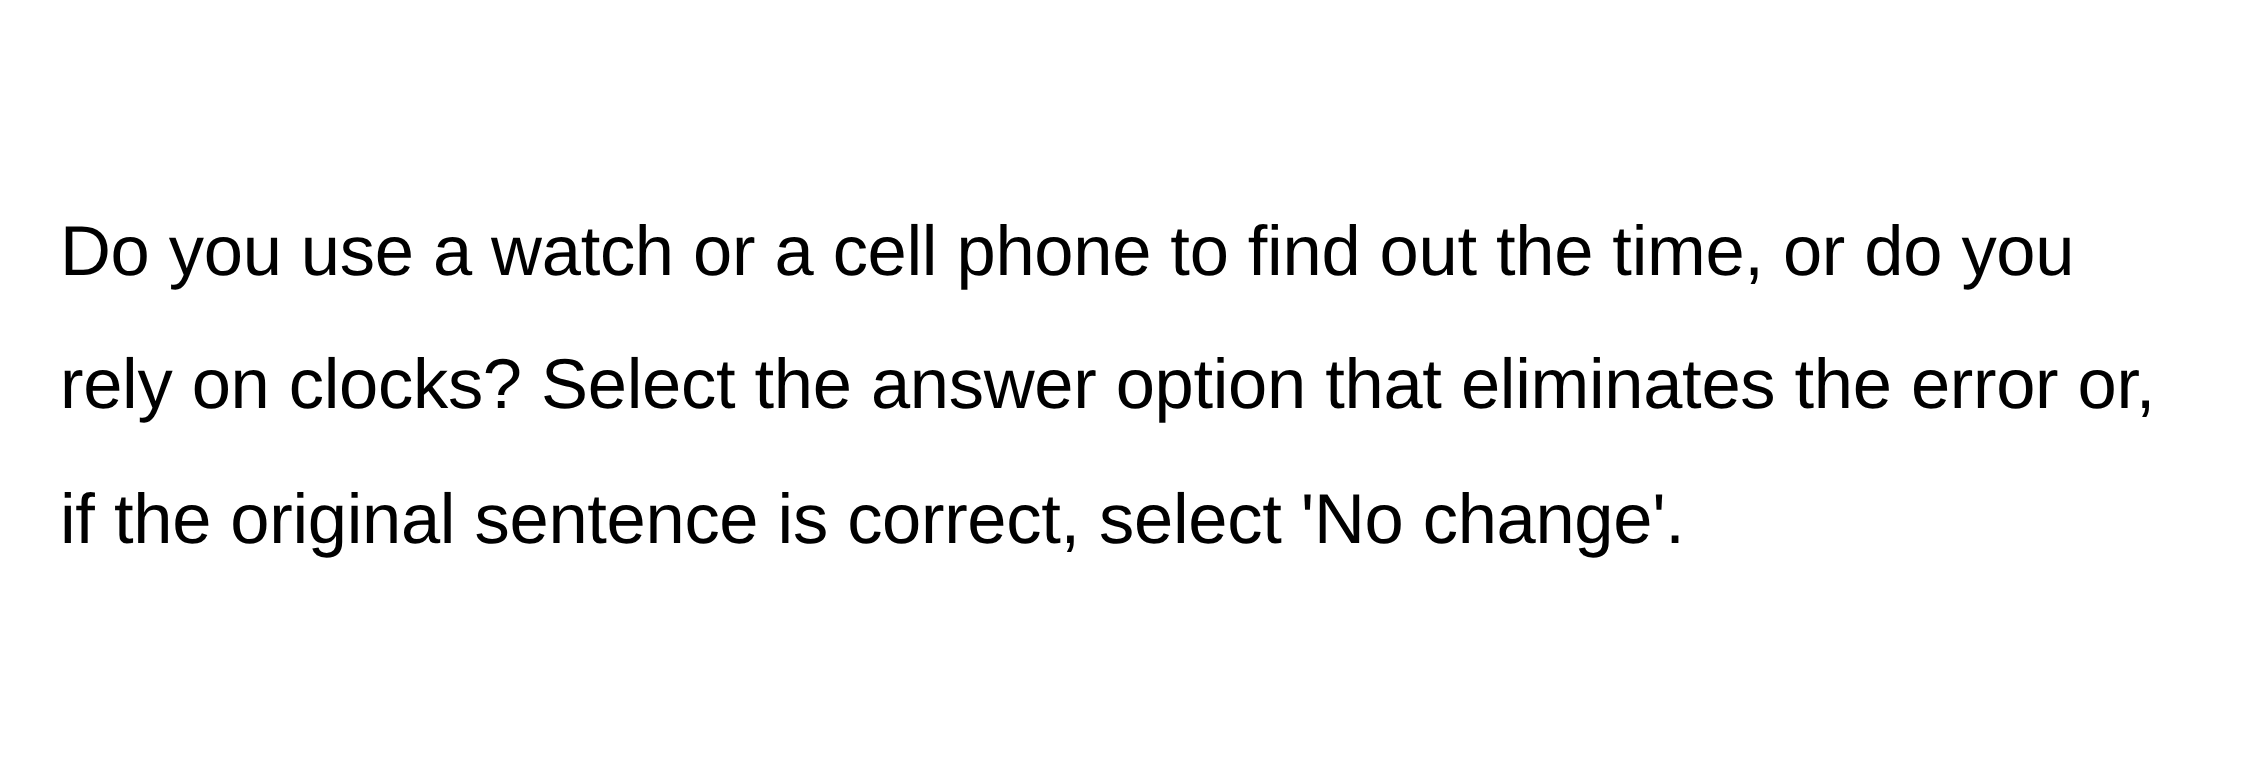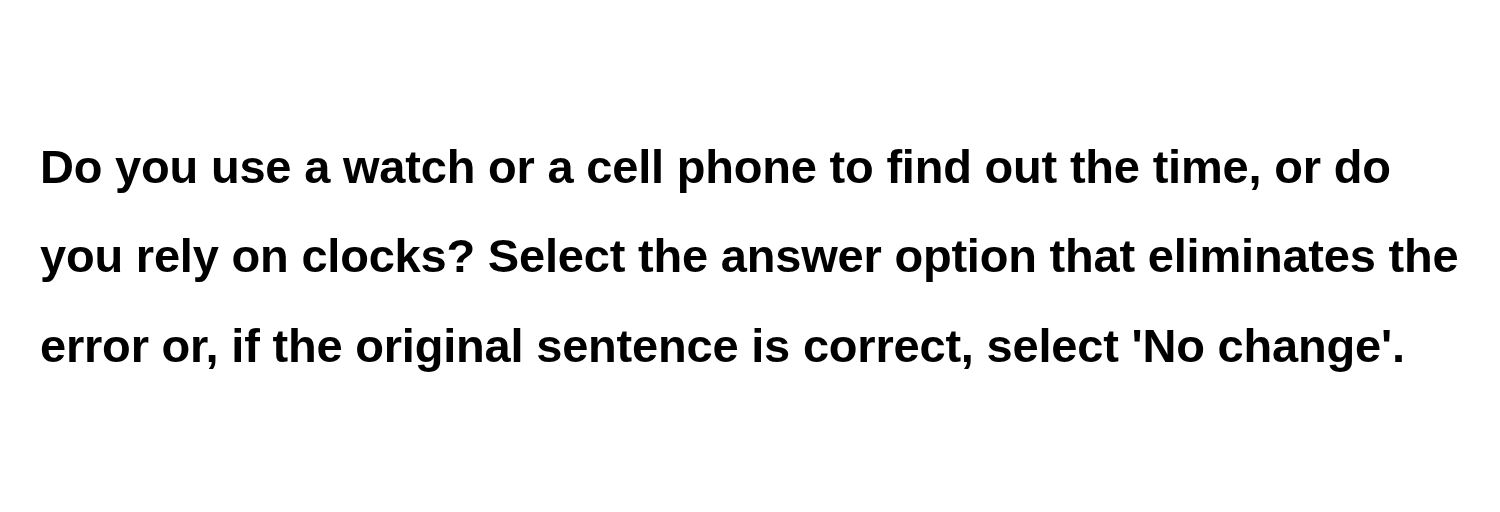--- a/index.html
+++ b/index.html
@@ -14,20 +14,20 @@
       font-family: -apple-system, BlinkMacSystemFont, "Segoe UI", Helvetica, Arial, sans-serif;
       display: flex;
       align-items: center;
       padding-left: 40px;
       padding-right: 40px;
     }
     .question-text {
       font-size: 47px;
       line-height: 1.9;
       color: #000000;
-      font-weight: 700;
+      font-weight: 400;
       letter-spacing: -0.2px;
     }
   </style>
 </head>
 <body>
 
 <div class="question-text">Do you use a watch or a cell phone to find out the time, or do you rely on clocks? Select the answer option that eliminates the error or, if the original sentence is correct, select 'No change'.</div>
 
 </body></html>

